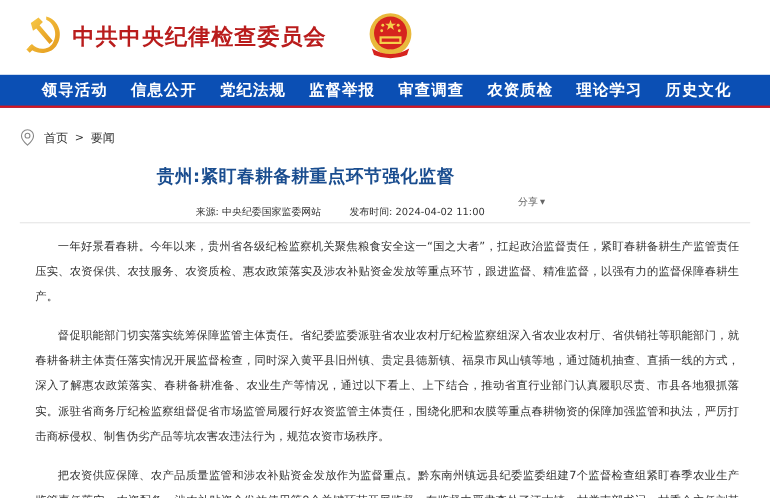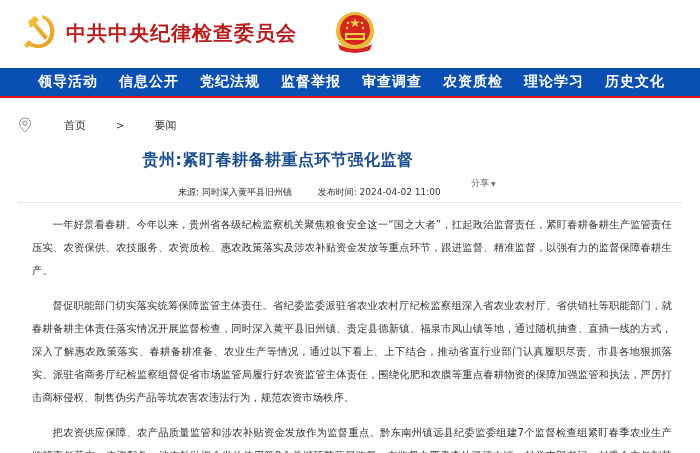--- a/index.html
+++ b/index.html
@@ -10,21 +10,21 @@
   .logo-left { position: absolute; left: 20px; top: 12px; width: 40px; height: 40px; }
   .logo-right { position: absolute; left: 334px; top: 10px; width: 42px; height: 46px; }
   .org-name { position: absolute; top: 20px; font-family: "DejaVu Serif", "Liberation Serif", serif; font-weight: bold; color: #b91c1c; font-size: 20px; letter-spacing: 1px; white-space: nowrap; }
   .org-left { left: 66px; }
   .org-right { left: 388px; }
 
   .nav { position: absolute; left: 0; top: 68px; width: 700px; height: 30px; background: #0b4fb4; border-bottom: 2px solid #d9141b; }
   .nav-inner { position: absolute; left: 38px; top: 0; height: 28px; display: flex; align-items: center; }
   .nav-item { font-family: "DejaVu Serif", "Liberation Serif", serif; font-weight: bold; color: #fff; font-size: 14px; letter-spacing: 1px; margin-right: 21px; white-space: nowrap; cursor: pointer; }
 
-  .crumb { position: absolute; left: 18px; top: 117px; display: flex; align-items: center; font-size: 11px; color: #333; gap: 24px; }
+  .crumb { position: absolute; left: 18px; top: 117px; display: flex; align-items: center; font-size: 11px; color: #333; }
   .crumb .pin { width: 14px; height: 16px; margin-right: 8px; }
   .crumb .sep { margin: 0 6px; font-size: 10px; }
 
   .title { position: absolute; left: 0; width: 556px; top: 150px; text-align: center; font-weight: bold; color: #1a4d8f; font-size: 16px; letter-spacing: 0.5px; }
 
   .meta { position: absolute; top: 186px; left: 178px; font-size: 9px; color: #333; white-space: nowrap; }
   .meta .gap { display: inline-block; width: 20px; }
   .share { position: absolute; top: 177px; left: 471px; font-size: 9px; color: #666; white-space: nowrap; cursor: pointer; }
   .share .caret { font-size: 6px; margin-left: 2px; vertical-align: middle; }
   .divider { position: absolute; left: 18px; top: 202px; width: 664px; height: 1px; background: #e5e5e5; }
@@ -88,21 +88,21 @@
 </div>
 
 <div class="title">贵州:紧盯春耕备耕重点环节强化监督</div>
 
 <div class="share">
   <span>分享</span><span class="caret">▼</span>
 </div>
 
 <div class="meta">
   <span>来源:</span>
-  <span>同时深入黄平县旧州镇</span>
+  <span>中央纪委国家监委网站</span>
   <span class="gap"></span>
   <span>发布时间:</span>
   <span>2024-04-02 11:00</span>
 </div>
 
 <div class="divider"></div>
 
 <div class="content">
   <p>一年好景看春耕。今年以来，贵州省各级纪检监察机关聚焦粮食安全这一“国之大者”，扛起政治监督责任，紧盯春耕备耕生产监管责任压实、农资保供、农技服务、农资质检、惠农政策落实及涉农补贴资金发放等重点环节，跟进监督、精准监督，以强有力的监督保障春耕生产。</p>
   <p>督促职能部门切实落实统筹保障监管主体责任。省纪委监委派驻省农业农村厅纪检监察组深入省农业农村厅、省供销社等职能部门，就春耕备耕主体责任落实情况开展监督检查，同时深入黄平县旧州镇、贵定县德新镇、福泉市凤山镇等地，通过随机抽查、直插一线的方式，深入了解惠农政策落实、春耕备耕准备、农业生产等情况，通过以下看上、上下结合，推动省直行业部门认真履职尽责、市县各地狠抓落实。派驻省商务厅纪检监察组督促省市场监管局履行好农资监管主体责任，围绕化肥和农膜等重点春耕物资的保障加强监管和执法，严厉打击商标侵权、制售伪劣产品等坑农害农违法行为，规范农资市场秩序。</p>

